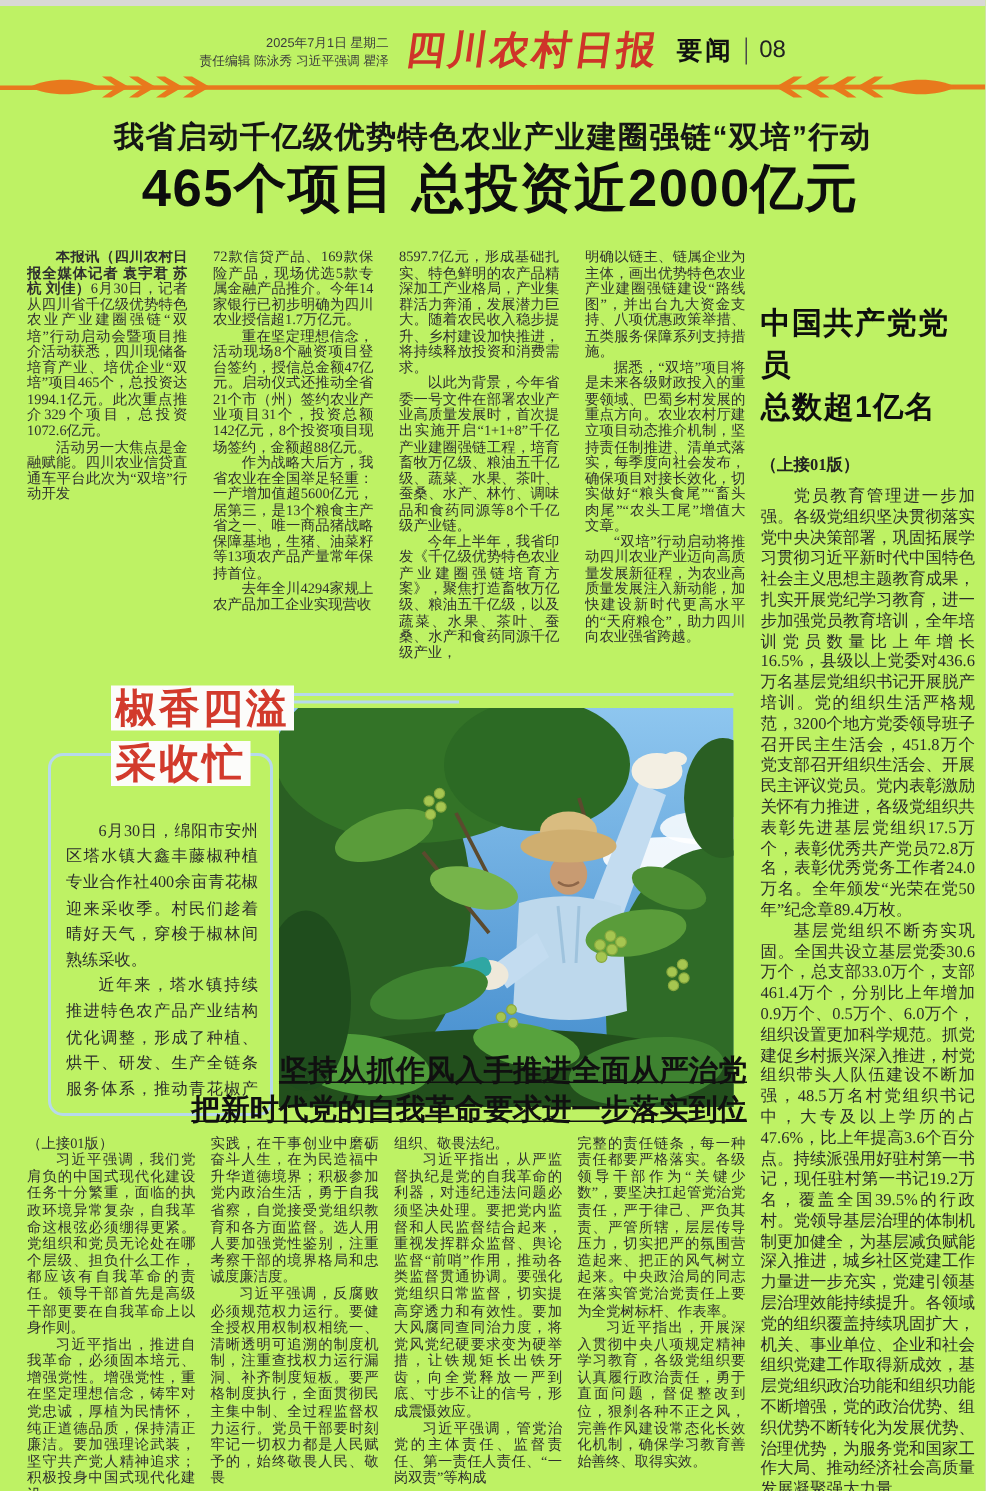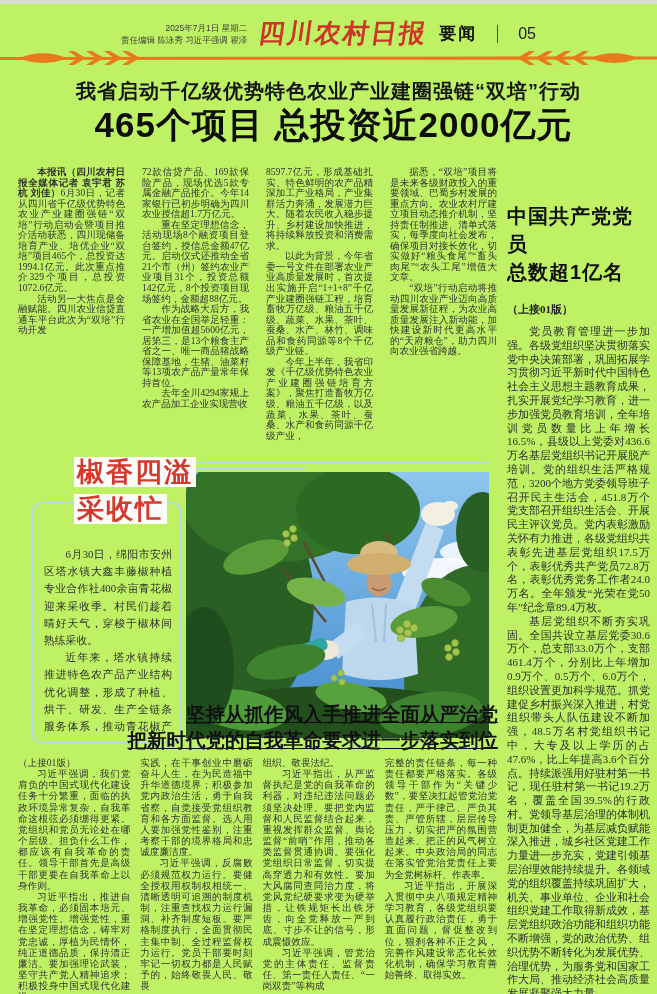--- a/index.html
+++ b/index.html
@@ -5,21 +5,21 @@
   html,body { margin:0; padding:0; background:#d9d9d5; }
   #page {
     position:relative; width:657px; height:994px; margin:4px auto;
     background:#bef264; overflow:hidden;
     font-family:"Liberation Serif", serif; color:#2e2e2e;
   }
   
   .header { position:absolute; top:12px; left:0; right:0; display:flex; justify-content:center; align-items:center; gap:12px; }
   .pub-info { text-align:right; font-size:8.5px; line-height:12px; color:#3c3c3c; font-family:"Liberation Sans",sans-serif; }
   .masthead { font-size:26px; font-weight:bold; color:#cf3429; font-family:"DejaVu Serif",serif; transform:skewX(-8deg); letter-spacing:2px; white-space:nowrap; }
-  .section-group { display:flex; align-items:center; gap:20px; font-family:"Liberation Sans",sans-serif; }
+  .section-group { display:flex; align-items:center; gap:8px; font-family:"Liberation Sans",sans-serif; }
   .section-label { font-size:17px; font-weight:bold; color:#111; letter-spacing:2px; }
   .vbar { width:1px; height:18px; background:#4a4a4a; }
   .page-number { font-size:16px; color:#222; }
   .wheat-rule { position:absolute; top:44px; left:0; width:657px; height:20px; }
   
   .kicker { position:absolute; top:74px; left:0; right:0; text-align:center; font-family:"Liberation Sans",sans-serif; font-size:20px; font-weight:700; color:#151515; letter-spacing:1px; }
   .headline { position:absolute; top:98px; left:0; right:0; text-align:center; font-family:"Liberation Sans",sans-serif; font-size:35px; font-weight:800; color:#0d0d0d; letter-spacing:1px;padding-left:10px; }
   .main-cols { position:absolute; top:163px; left:18px; width:479px; height:293px; display:flex; gap:17px; }
   .ncol { flex:1; font-size:9.6px; line-height:10.55px; text-align:justify; color:#303030; overflow:hidden; }
   .ncol p { margin:0; text-indent:2em; }
@@ -58,21 +58,21 @@
 
   <div class="header">
     <div class="pub-info">
       <div>2025年7月1日 星期二</div>
       <div>责任编辑 陈泳秀 习近平强调 瞿泽</div>
     </div>
     <div class="masthead">四川农村日报</div>
     <div class="section-group">
       <span class="section-label">要闻</span>
       <span class="vbar"></span>
-      <span class="page-number">05</span>
+      <span class="page-number">08</span>
     </div>
   </div>
 
   <svg class="wheat-rule" viewBox="0 0 657 20">
     <g fill="#e8791d">
       <polygon points="0,9 657,8.4 657,11.6 0,12"></polygon>
 
       <g>
         <path d="M20,10 C32,3.5 54,3.5 66,10 C54,16.5 32,16.5 20,10 Z"></path>
         <path d="M74,3 L86,10 L74,17 L68,17 L78,10 L68,3 Z"></path>
@@ -104,20 +104,21 @@
       <p>重在坚定理想信念，活动现场8个融资项目登台签约，授信总金额47亿元。启动仪式还推动全省21个市（州）签约农业产业项目31个，投资总额142亿元，8个投资项目现场签约，金额超88亿元。</p>
       <p>作为战略大后方，我省农业在全国举足轻重：一产增加值超5600亿元，居第三，是13个粮食主产省之一、唯一商品猪战略保障基地，生猪、油菜籽等13项农产品产量常年保持首位。</p>
       <p>去年全川4294家规上农产品加工企业实现营收</p>
     </div>
     <div class="ncol">
       <p class="cont">8597.7亿元，形成基础扎实、特色鲜明的农产品精深加工产业格局，产业集群活力奔涌，发展潜力巨大。随着农民收入稳步提升、乡村建设加快推进，将持续释放投资和消费需求。</p>
       <p>以此为背景，今年省委一号文件在部署农业产业高质量发展时，首次提出实施开启“1+1+8”千亿产业建圈强链工程，培育畜牧万亿级、粮油五千亿级、蔬菜、水果、茶叶、蚕桑、水产、林竹、调味品和食药同源等8个千亿级产业链。</p>
       <p>今年上半年，我省印发《千亿级优势特色农业产业建圈强链培育方案》，聚焦打造畜牧万亿级、粮油五千亿级，以及蔬菜、水果、茶叶、蚕桑、水产和食药同源千亿级产业，</p>
     </div>
     <div class="ncol">
+      <p class="cont">明确以链主、链属企业为主体，画出优势特色农业产业建圈强链建设“路线图”，并出台九大资金支持、八项优惠政策举措、五类服务保障系列支持措施。</p>
       <p>据悉，“双培”项目将是未来各级财政投入的重要领域、巴蜀乡村发展的重点方向。农业农村厅建立项目动态推介机制，坚持责任制推进、清单式落实，每季度向社会发布，确保项目对接长效化，切实做好“粮头食尾”“畜头肉尾”“农头工尾”增值大文章。</p>
       <p>“双培”行动启动将推动四川农业产业迈向高质量发展新征程，为农业高质量发展注入新动能，加快建设新时代更高水平的“天府粮仓”，助力四川向农业强省跨越。</p>
     </div>
   </div>
 
   <div class="photo-story">
     <div class="ps-frame"></div>
     <div class="ps-title">
       <div><span>椒香四溢</span></div>
       <div><span>采收忙</span></div>

